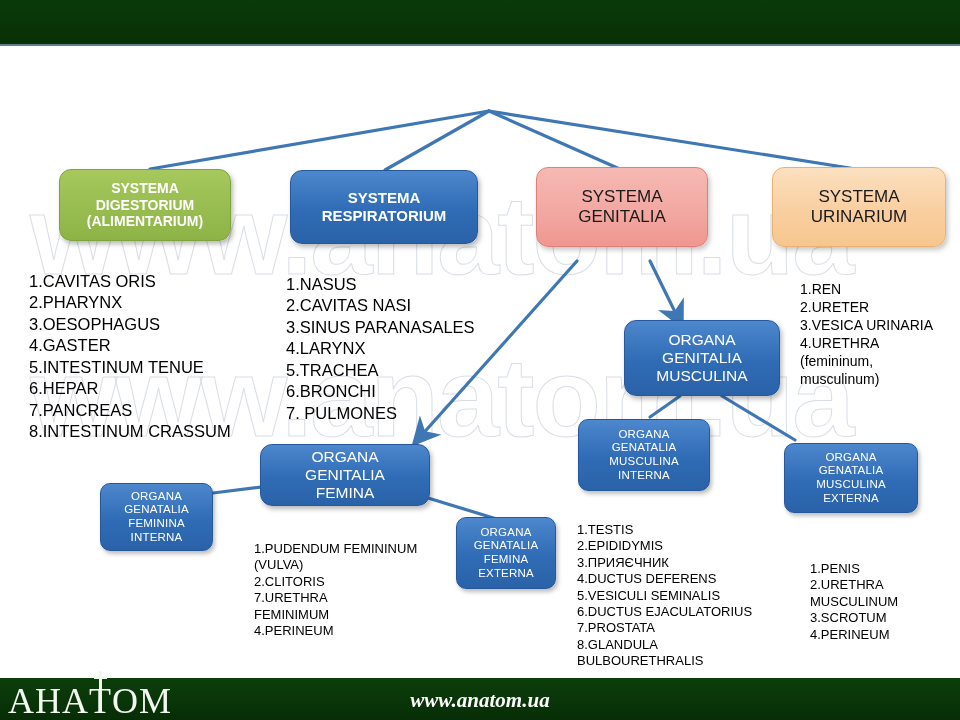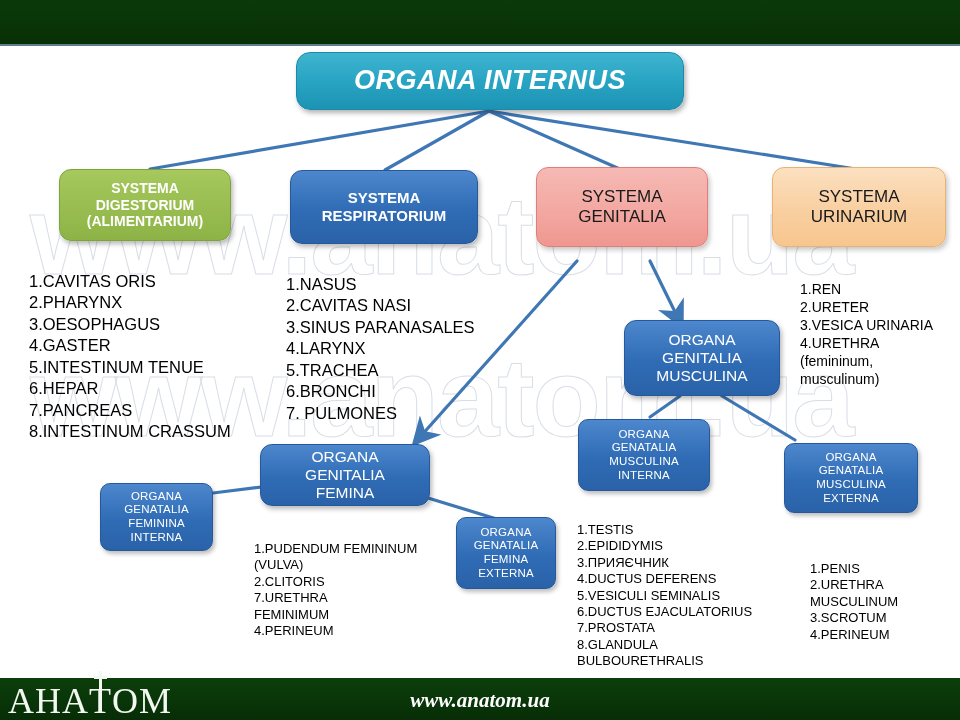--- a/index.html
+++ b/index.html
@@ -257,23 +257,20 @@
       <line x1="680" y1="396" x2="650" y2="417"></line>
 
       <line x1="722" y1="396" x2="795" y2="440"></line>
 
       <line x1="262" y1="487" x2="213" y2="493"></line>
 
       <line x1="428" y1="498" x2="500" y2="520"></line>
     </g>
   </svg>
 
-  <div class="node n-root" style="left:296px; top:52px; width:388px; height:58px;">
-    <span class="lbl">ORGANA INTERNUS</span>
-  </div>
 
   <div class="node n-green" style="left:59px; top:169px; width:172px; height:72px;">
     <span class="lbl" style="white-space:pre-line;">SYSTEMA
 DIGESTORIUM
 (ALIMENTARIUM)</span>
   </div>
 
   <div class="node n-blue" style="left:290px; top:170px; width:188px; height:74px;">
     <span class="lbl" style="white-space:pre-line;">SYSTEMA
 RESPIRATORIUM</span>

